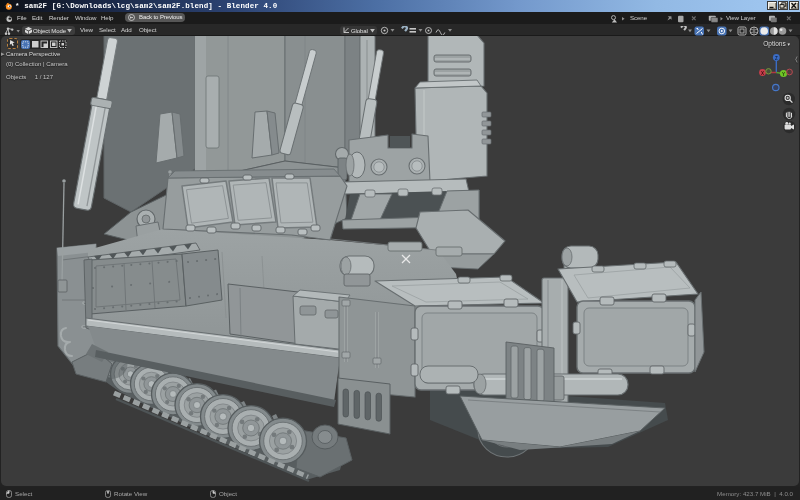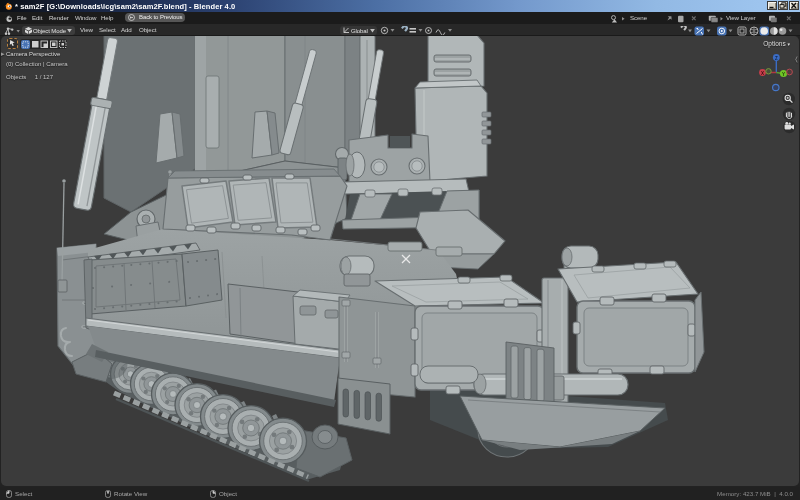--- a/index.html
+++ b/index.html
@@ -2,21 +2,21 @@
 <html><head>
 <meta charset="utf-8">
 <style>
 html,body{margin:0;padding:0;background:#1f1f1f;}
 *{box-sizing:border-box;font-family:"Liberation Sans",sans-serif;}
 #page{position:relative;width:800px;height:500px;overflow:hidden;background:#222;}
 
 #titlebar{position:absolute;left:0;top:0;width:800px;height:12px;
  background:linear-gradient(90deg,#0c0f14 0%,#17233e 10%,#2b4170 28%,#4c6fa4 47%,#7499cc 65%,#92b9e4 82%,#9dc4ee 95%);
  color:#fff;font-size:7.5px;font-weight:bold;}
-#titletext{position:absolute;left:15px;top:1.5px;letter-spacing:0.1px;}
+#titletext{position:absolute;left:15px;top:1.5px;letter-spacing:0.1px;font-family:Liberation Mono, monospace;}
 .winbtn{position:absolute;top:1px;width:9.5px;height:9px;background:#d9d5c9;border:1px solid #3a3a3a;box-shadow:inset 1px 1px 0 #f6f4ee,inset -1px -1px 0 #8c887c;}
 
 #menubar{position:absolute;left:0;top:12px;width:800px;height:12px;background:#1b1b1b;color:#d2d2d2;font-size:6.2px;letter-spacing:-0.1px;}
 .mitem{position:absolute;top:0;line-height:12px;}
 #backbtn{position:absolute;left:125px;top:0.5px;width:60px;height:9px;background:#565656;border-radius:4px;color:#ececec;font-size:6px;line-height:9px;text-align:left;padding-left:14px;}
 
 #toolhdr{position:absolute;left:0;top:24px;width:800px;height:12px;background:#282828;color:#d2d2d2;font-size:6.2px;letter-spacing:-0.1px;border-bottom:1px solid #1a1a1a;}
 .titem{position:absolute;top:0;line-height:12px;}
 .drop{position:absolute;top:1.5px;height:9.5px;background:#3d3d3d;border-radius:3px;color:#e0e0e0;font-size:6.5px;line-height:9.5px;}
 

